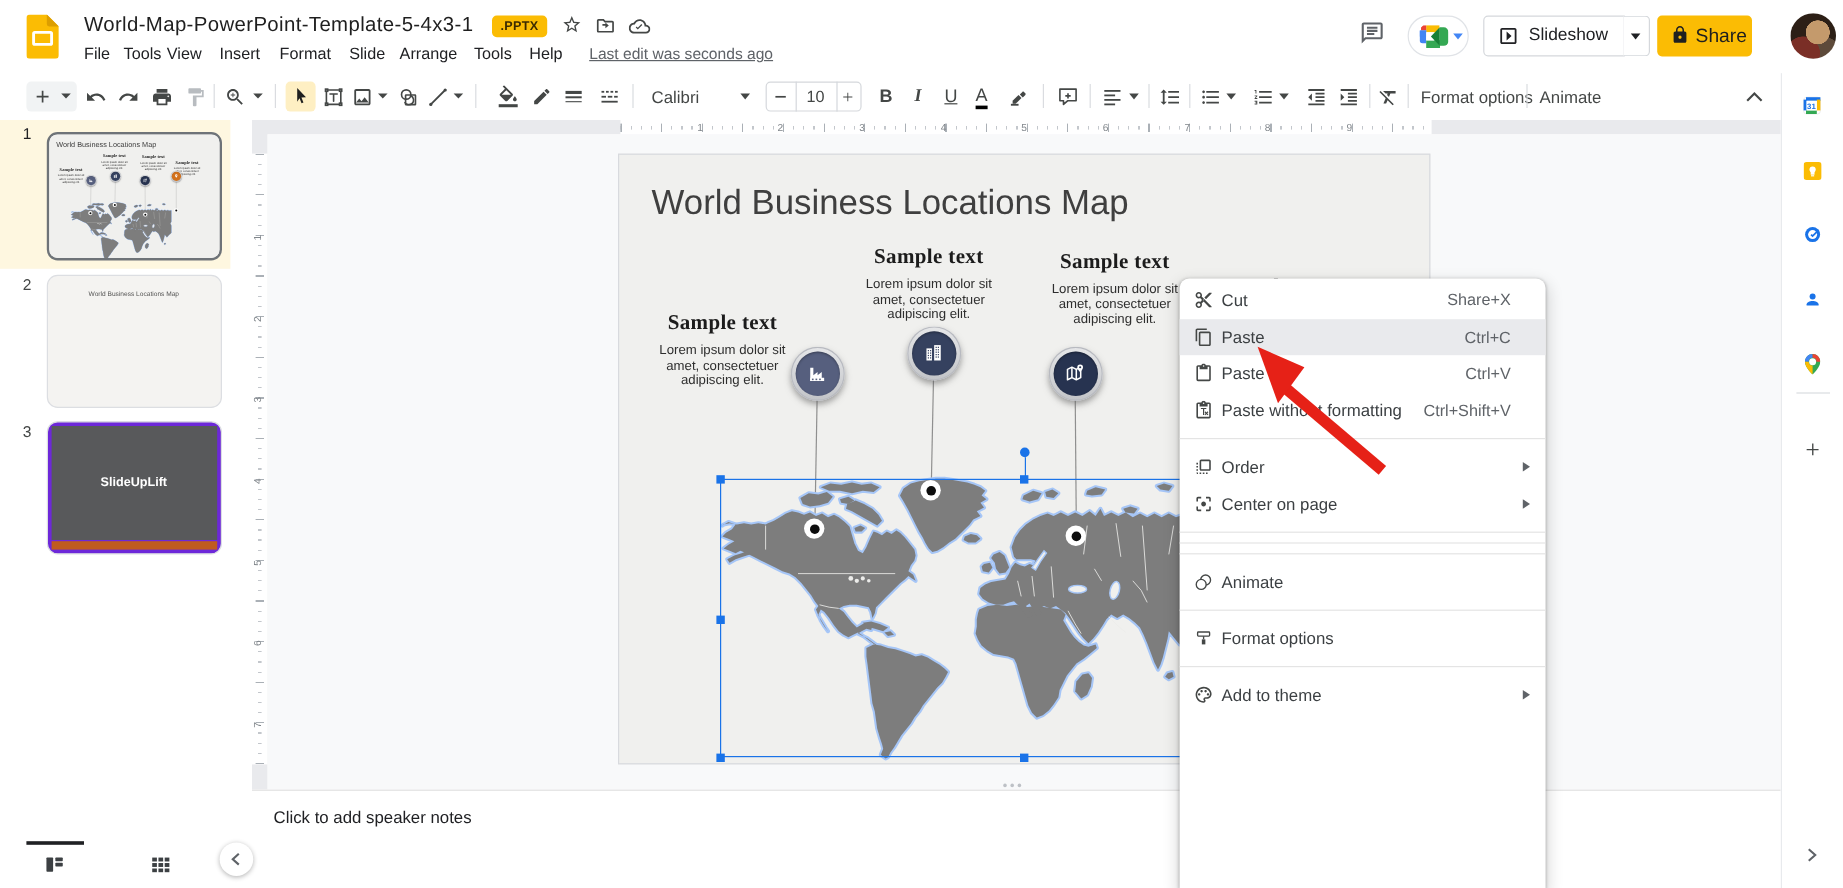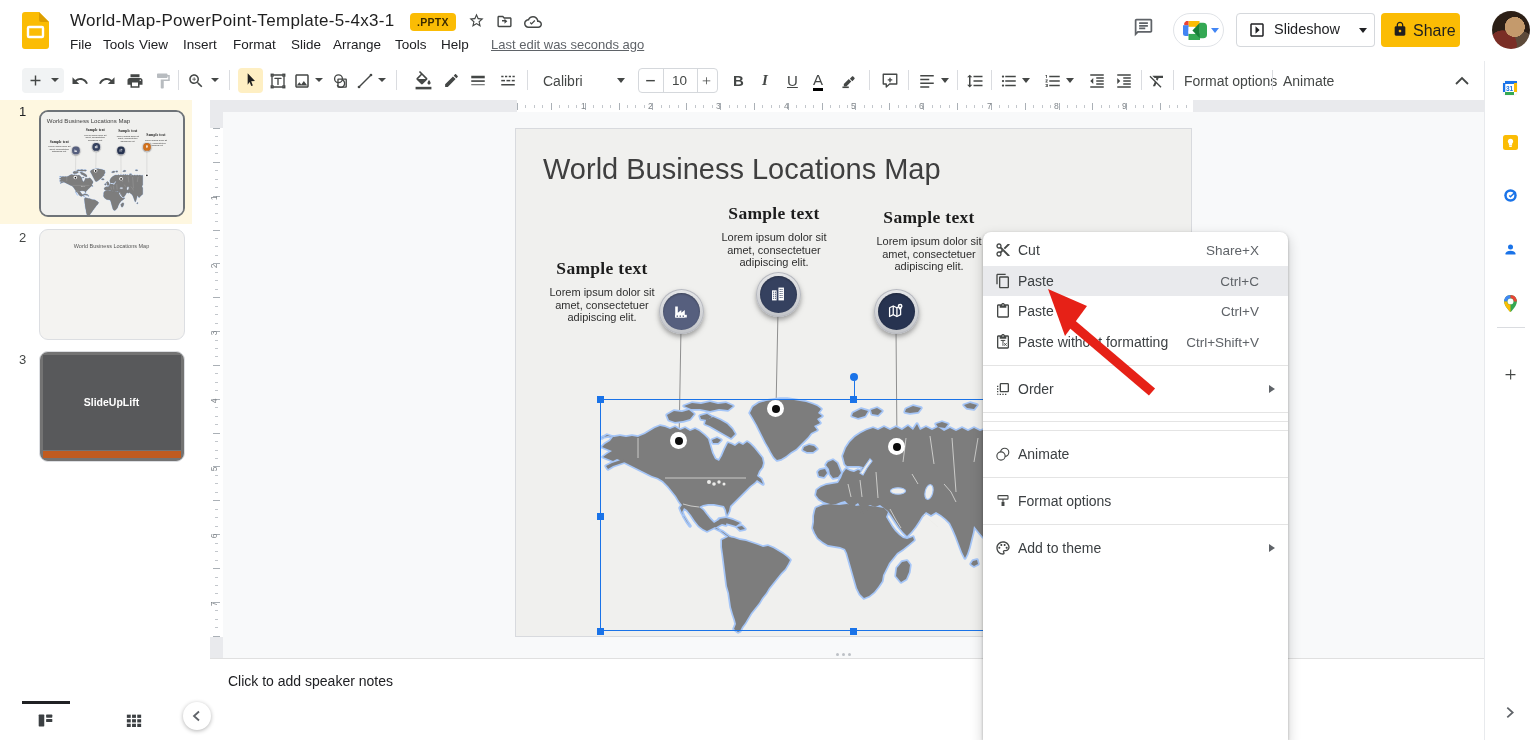--- a/index.html
+++ b/index.html
@@ -676,21 +676,21 @@
                 <circle cx="12" cy="9" r="2" fill="#d2711c"></circle>
               </svg>
   </div>
           </div>
  </div>
       </div>
   </div>
   <div class="abs" style="left:39px;top:130px;width:146px;height:111px;border:1.5px solid #dcdee2;border-radius:9px;background:#f4f3f1;overflow:hidden">
     <div class="abs" style="left:0;top:13px;width:143px;height:10px;font-size:5.5px;color:#555;text-align:center">World Business Locations Map</div>
   </div>
-  <div class="abs" style="left:39px;top:252px;width:146px;height:111px;border:1.5px solid #dcdee2;border-radius:9px;background:#737373;overflow:hidden">
+  <div class="abs" style="left:39px;top:252px;width:146px;height:111px;border:1.5px solid #dcdee2;border-radius:9px;background:#6d28d9;overflow:hidden">
     <div class="abs" style="left:2.5px;top:2.5px;width:138px;height:95px;background:#58595b"></div>
     <div class="abs" style="left:2.5px;top:99px;width:138px;height:7px;background:#c05b20"></div>
     <div class="abs" style="left:2.5px;top:44px;width:138px;text-align:center;font-size:10.5px;font-weight:bold;color:#fff">SlideUpLift</div>
   </div>
 </div>
 <div id="notes">
     <div class="txt">Click to add speaker notes</div>
   </div>
 <div id="bl">
   <div class="abs" style="left:22px;top:1px;width:48px;height:2.5px;background:#202124"></div>
@@ -807,20 +807,28 @@
   </div>
       <div class="mdiv"></div>
       <div class="mrow">
     <svg class="mic" width="16" height="16" viewBox="0 0 24 24" fill="#444746">
           <path d="M3 13h2v-2H3v2zm0 4h2v-2H3v2zm2 4v-2H3c0 1.1.89 2 2 2zM3 9h2V7H3v2zm12 12h2v-2h-2v2zm4-18H9c-1.11 0-2 .9-2 2v10c0 1.1.89 2 2 2h10c1.1 0 2-.9 2-2V5c0-1.1-.9-2-2-2zm0 12H9V5h10v10zm-8 6h2v-2h-2v2zm-4 0h2v-2H7v2z"></path>
         </svg>
     <span class="lbl">Order</span>
 
     <span class="sub"></span>
   </div>
+      <div class="mrow">
+    <svg class="mic" width="16" height="16" viewBox="0 0 24 24" fill="#444746">
+          <path d="M5 15H3v4c0 1.1.9 2 2 2h4v-2H5v-4zM5 5h4V3H5c-1.1 0-2 .9-2 2v4h2V5zm14-2h-4v2h4v4h2V5c0-1.1-.9-2-2-2zm0 16h-4v2h4c1.1 0 2-.9 2-2v-4h-2v4zM12 9c-1.66 0-3 1.34-3 3s1.34 3 3 3 3-1.34 3-3-1.34-3-3-3z"></path>
+        </svg>
+    <span class="lbl">Center on page</span>
+
+    <span class="sub"></span>
+  </div>
       <div class="mdiv"></div>
       <div class="mdiv"></div>
       <div class="mdiv"></div>
       <div class="mrow">
     <svg class="mic" width="16" height="16" viewBox="0 0 24 24" fill="#444746">
           <circle cx="14.5" cy="9.5" r="6.2" fill="none" stroke="#444746" stroke-width="1.7"></circle>
           <circle cx="9" cy="15" r="6.2" fill="#fff" stroke="#444746" stroke-width="1.7"></circle>
         </svg>
     <span class="lbl">Animate</span>
 

